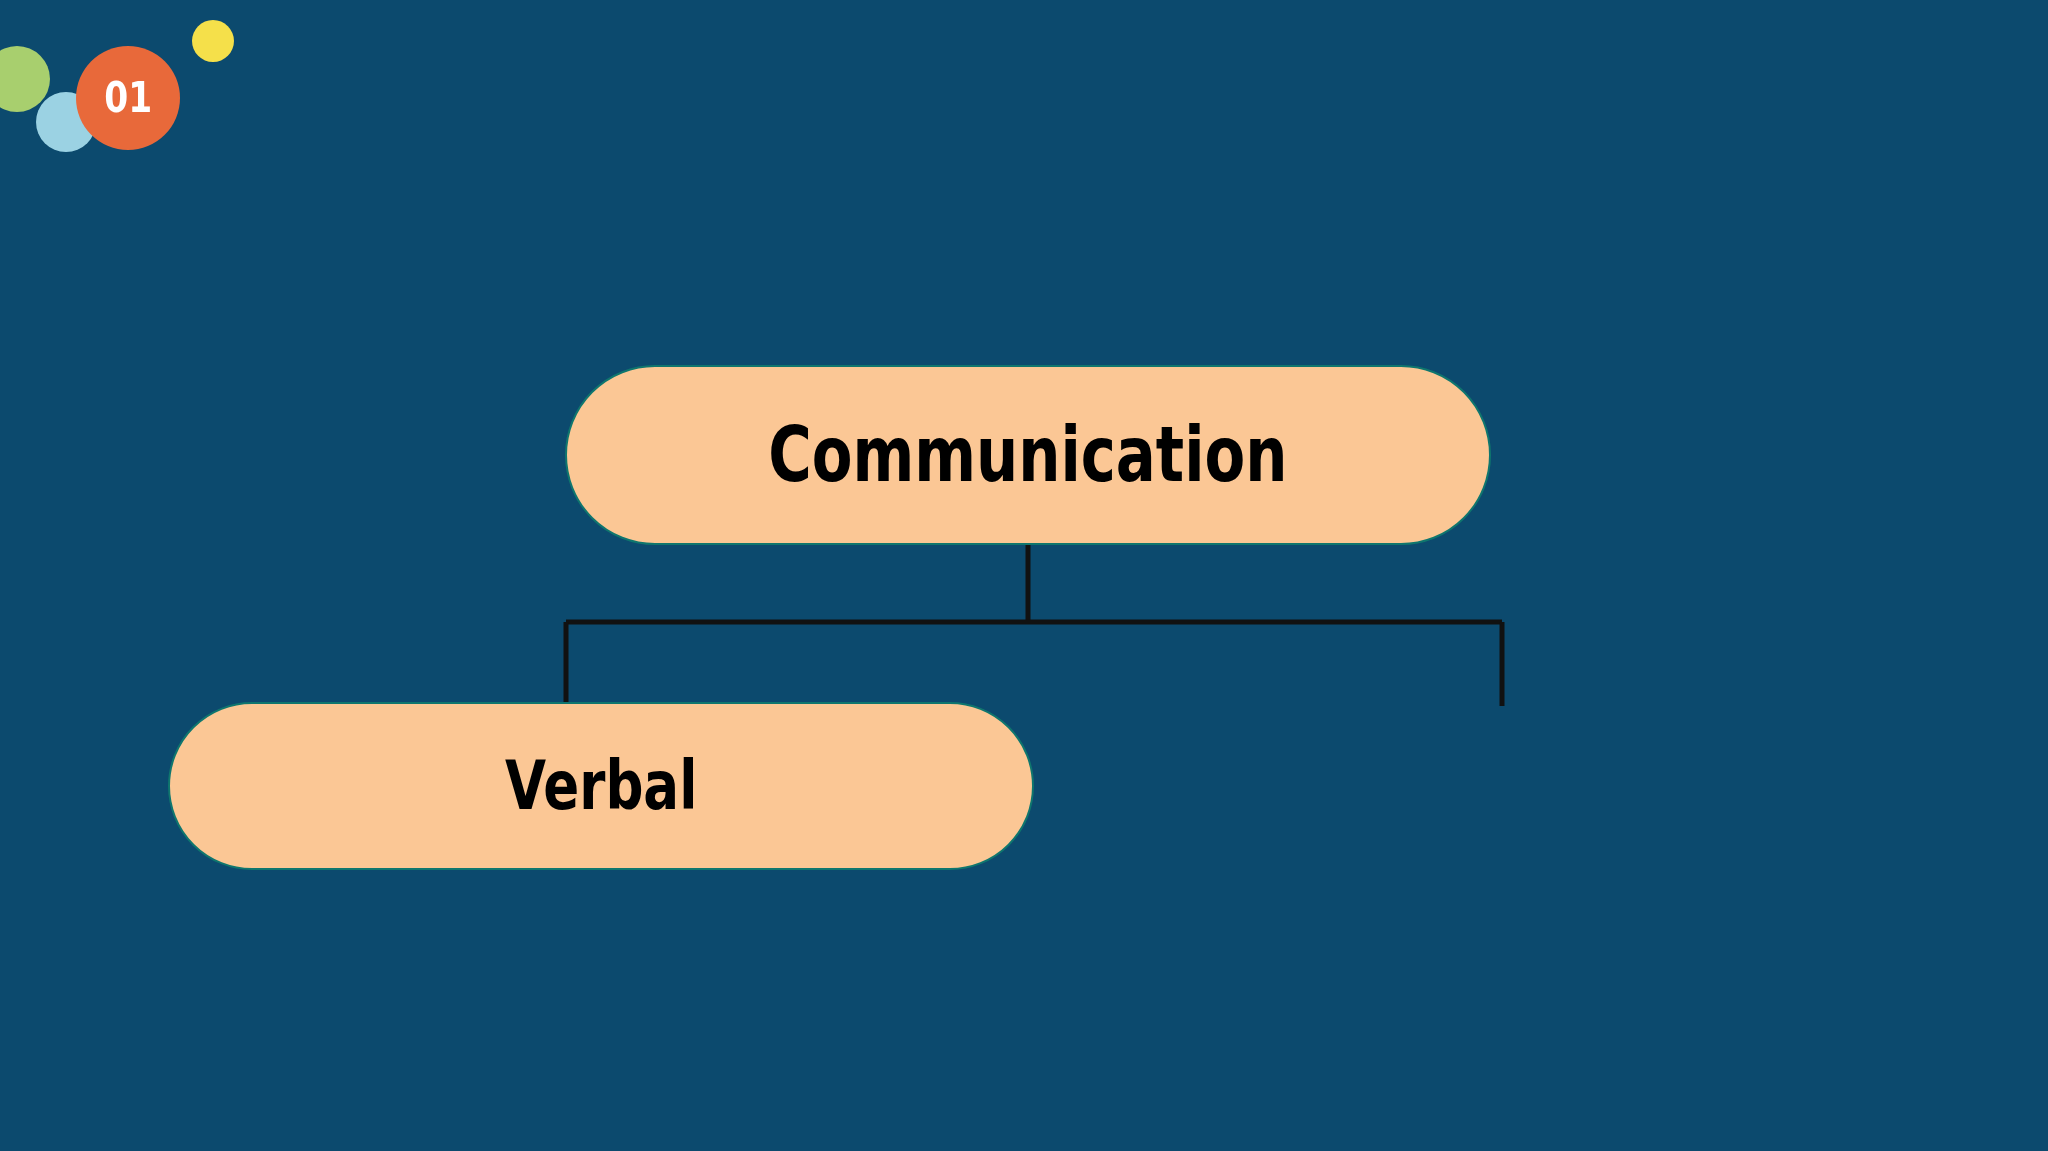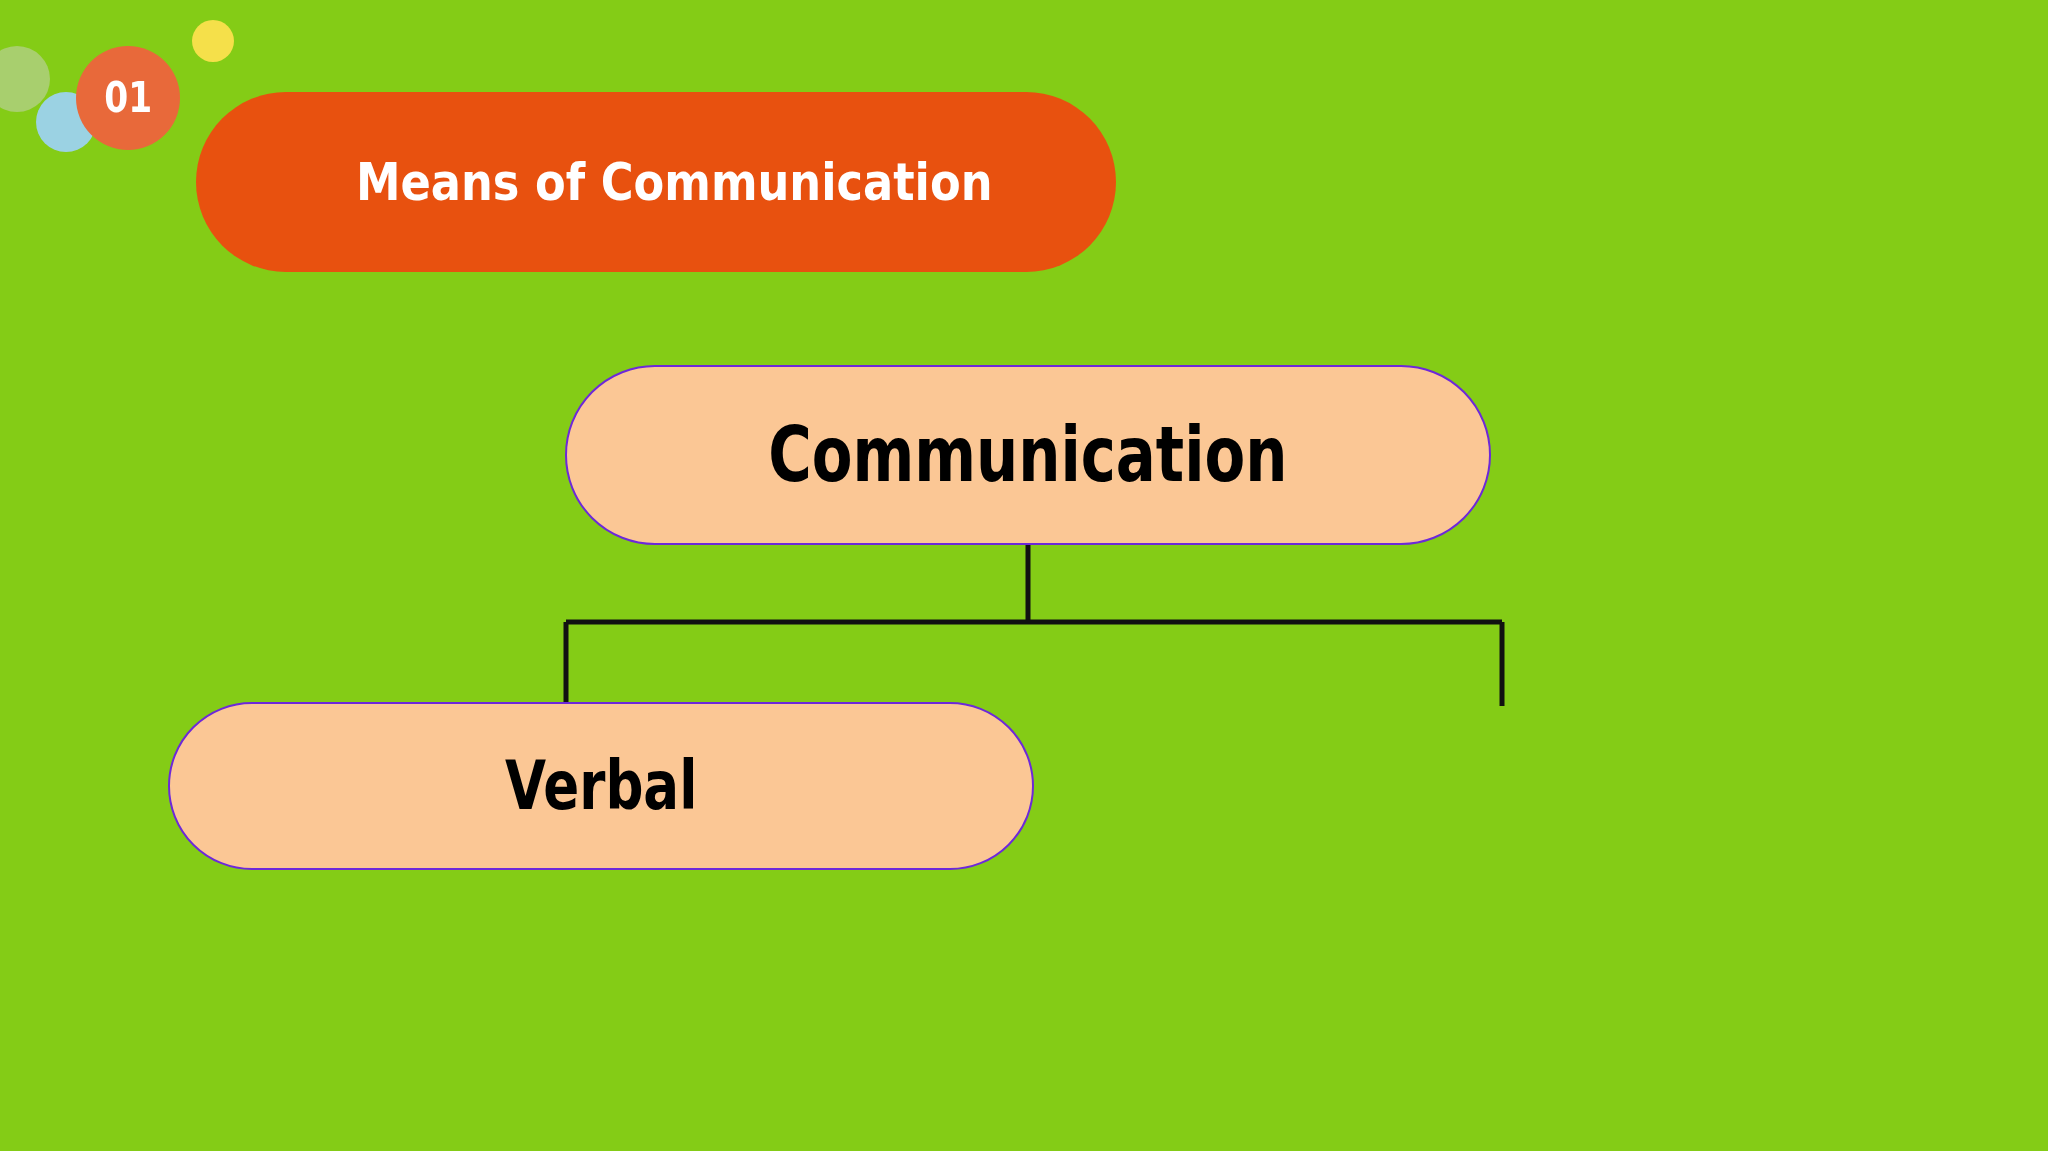--- a/index.html
+++ b/index.html
@@ -11,21 +11,21 @@
     width: 2048px;
     height: 1151px;
     background: #FCFAF3;
     font-family: "Liberation Sans", sans-serif;
     overflow: hidden;
   }
   #slide {
     position: relative;
     width: 2048px;
     height: 1151px;
-    background: #84cc16;
+    background: #0c4a6e;
     overflow: hidden;
   }
 
   
   .deco {
     position: absolute;
     border-radius: 50%;
   }
   .deco-green {
     left: -16px;
@@ -98,21 +98,21 @@
   .title-text > span {
     display: inline-block;
     transform: scaleX(0.86);
     transform-origin: left center;
   }
 
   
   .node {
     position: absolute;
     background: #FBC795;
-    border: 2px solid #6d28d9;
+    border: 2px solid #0f766e;
     box-sizing: border-box;
     display: flex;
     align-items: center;
     justify-content: center;
     z-index: 2;
   }
   .node-label {
     color: #000000;
     font-family: "DejaVu Sans", sans-serif;
     font-weight: bold;
@@ -169,25 +169,20 @@
 <div id="slide">
 
   <div class="deco deco-green"></div>
   <div class="deco deco-blue"></div>
   <div class="deco deco-yellow"></div>
 
   <div class="badge">
     <span class="badge-num">01</span>
   </div>
 
-  <div class="title-banner">
-    <div class="title-text">
-      <span>Means of Communication</span>
-    </div>
-  </div>
 
   <svg class="connector-svg" viewBox="0 0 2048 1151">
     <path d="M 1028 545 L 1028 622" stroke="#111111" stroke-width="5" fill="none"></path>
     <path d="M 566 622 L 1502 622" stroke="#111111" stroke-width="5" fill="none"></path>
     <path d="M 566 622 L 566 706" stroke="#111111" stroke-width="5" fill="none"></path>
     <path d="M 1502 622 L 1502 706" stroke="#111111" stroke-width="5" fill="none"></path>
   </svg>
 
   <div class="node node-root">
     <div class="node-label">

